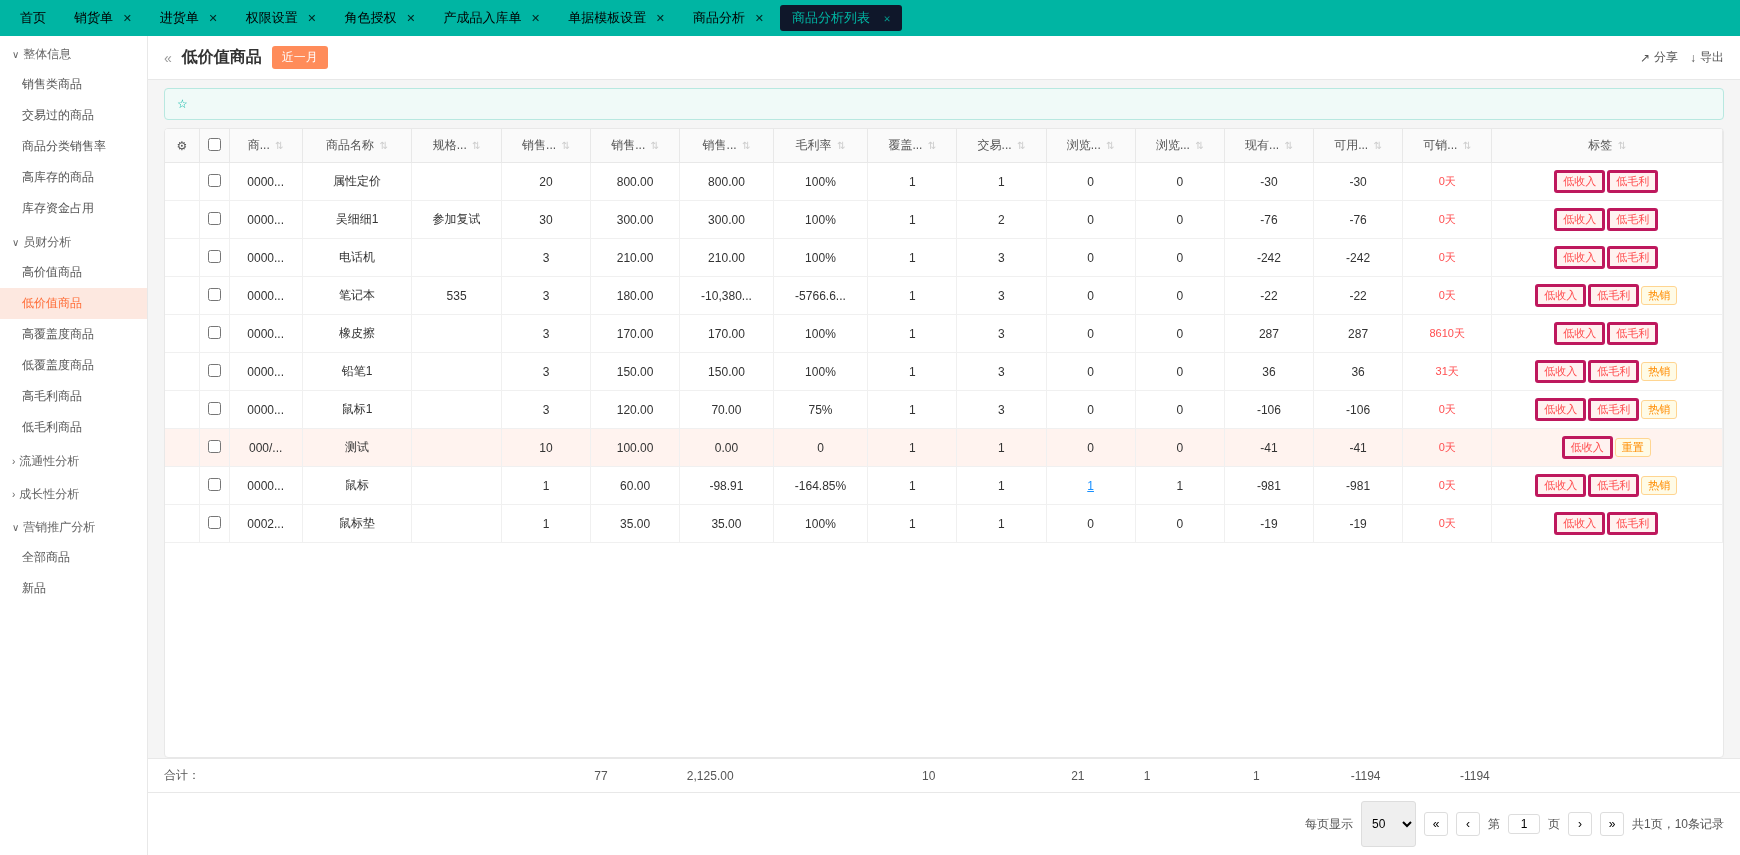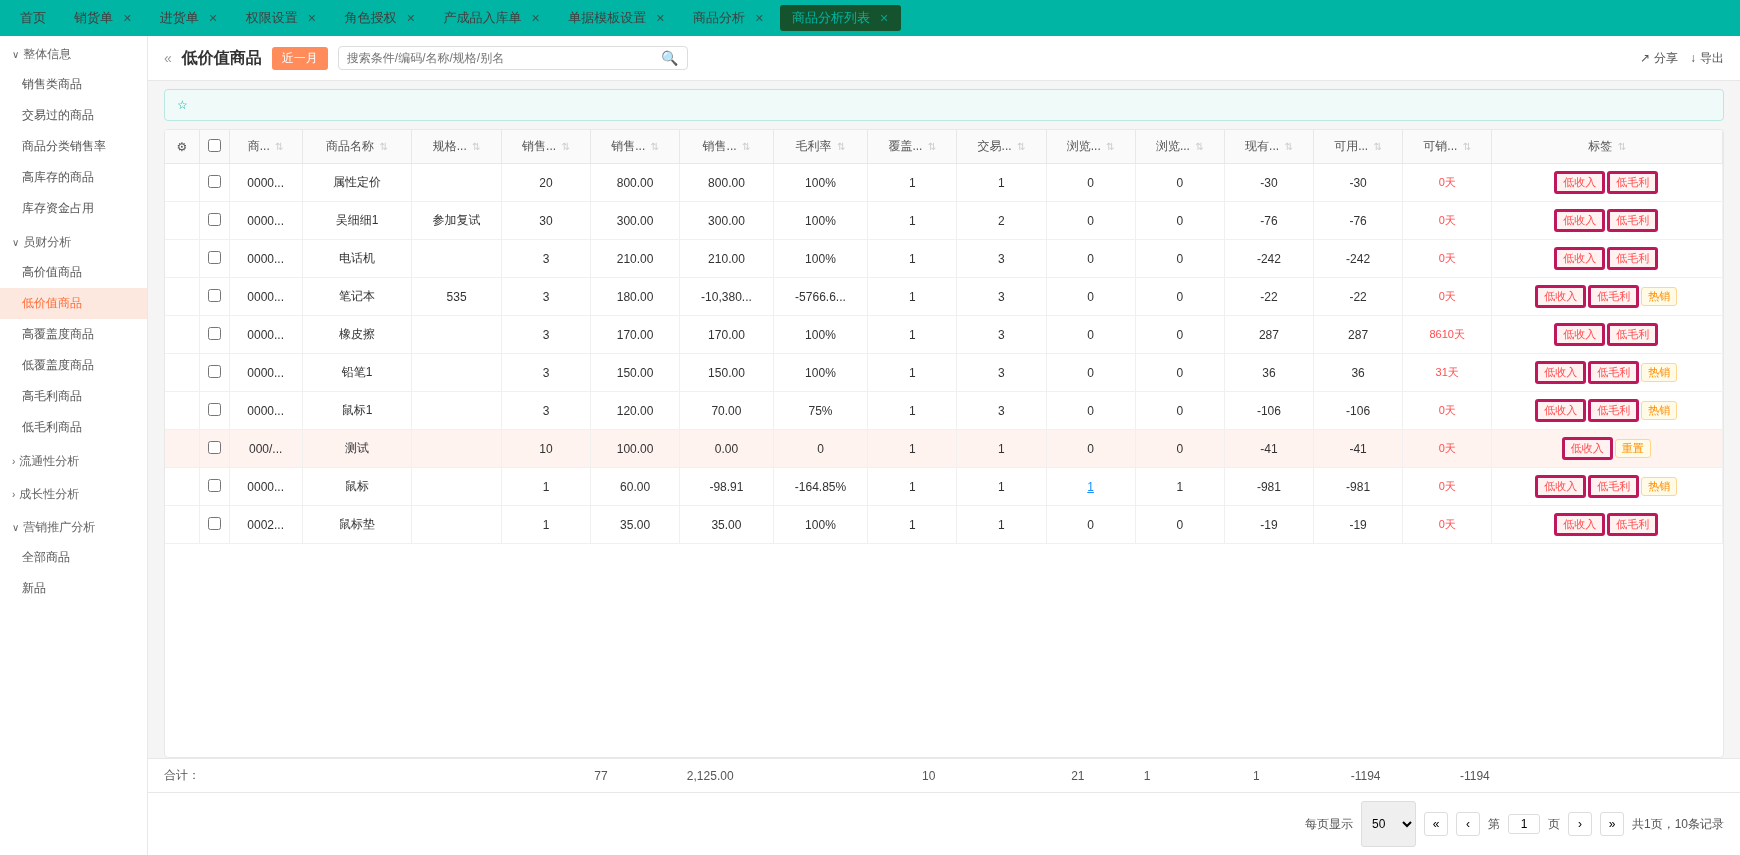--- a/index.html
+++ b/index.html
@@ -8,28 +8,28 @@
     
     .top-nav {
       background: #00b5a3;
       display: flex;
       align-items: center;
       height: 36px;
       padding: 0 8px;
       gap: 4px;
     }
     .nav-item {
-      color: #404040;
+      color: #000000;
       padding: 4px 12px;
       cursor: pointer;
       font-size: 13px;
       border-radius: 3px;
       white-space: nowrap;
     }
-    .nav-item.active { background: #14532d; color: #00b5a3; }
+    .nav-item.active { background: #0f172a; color: #00b5a3; font-family: Liberation Mono, monospace; }
     .nav-item .close-x { margin-left: 6px; font-size: 11px; opacity: 0.8; }
 
     
     .main-layout {
       display: flex;
       height: calc(855px - 36px);
     }
 
     
     .sidebar {
@@ -285,24 +285,20 @@
     <div class="sidebar-item">全部商品</div>
     <div class="sidebar-item">新品</div>
   </div>
 
   <div class="content">
 
     <div class="content-header">
       <span class="collapse-btn" style="color:#999;font-size:14px;cursor:pointer;">«</span>
       <span class="page-title">低价值商品</span>
       <button class="filter-btn">近一月</button>
-      <div class="search-box">
-        <input type="text" placeholder="搜索条件/编码/名称/规格/别名" style="">
-        <span class="search-icon">🔍</span>
-      </div>
       <div class="header-actions">
         <div class="action-btn">
           <span>↗</span>
           <span>分享</span>
         </div>
         <div class="action-btn">
           <span>↓</span>
           <span>导出</span>
         </div>
       </div>

